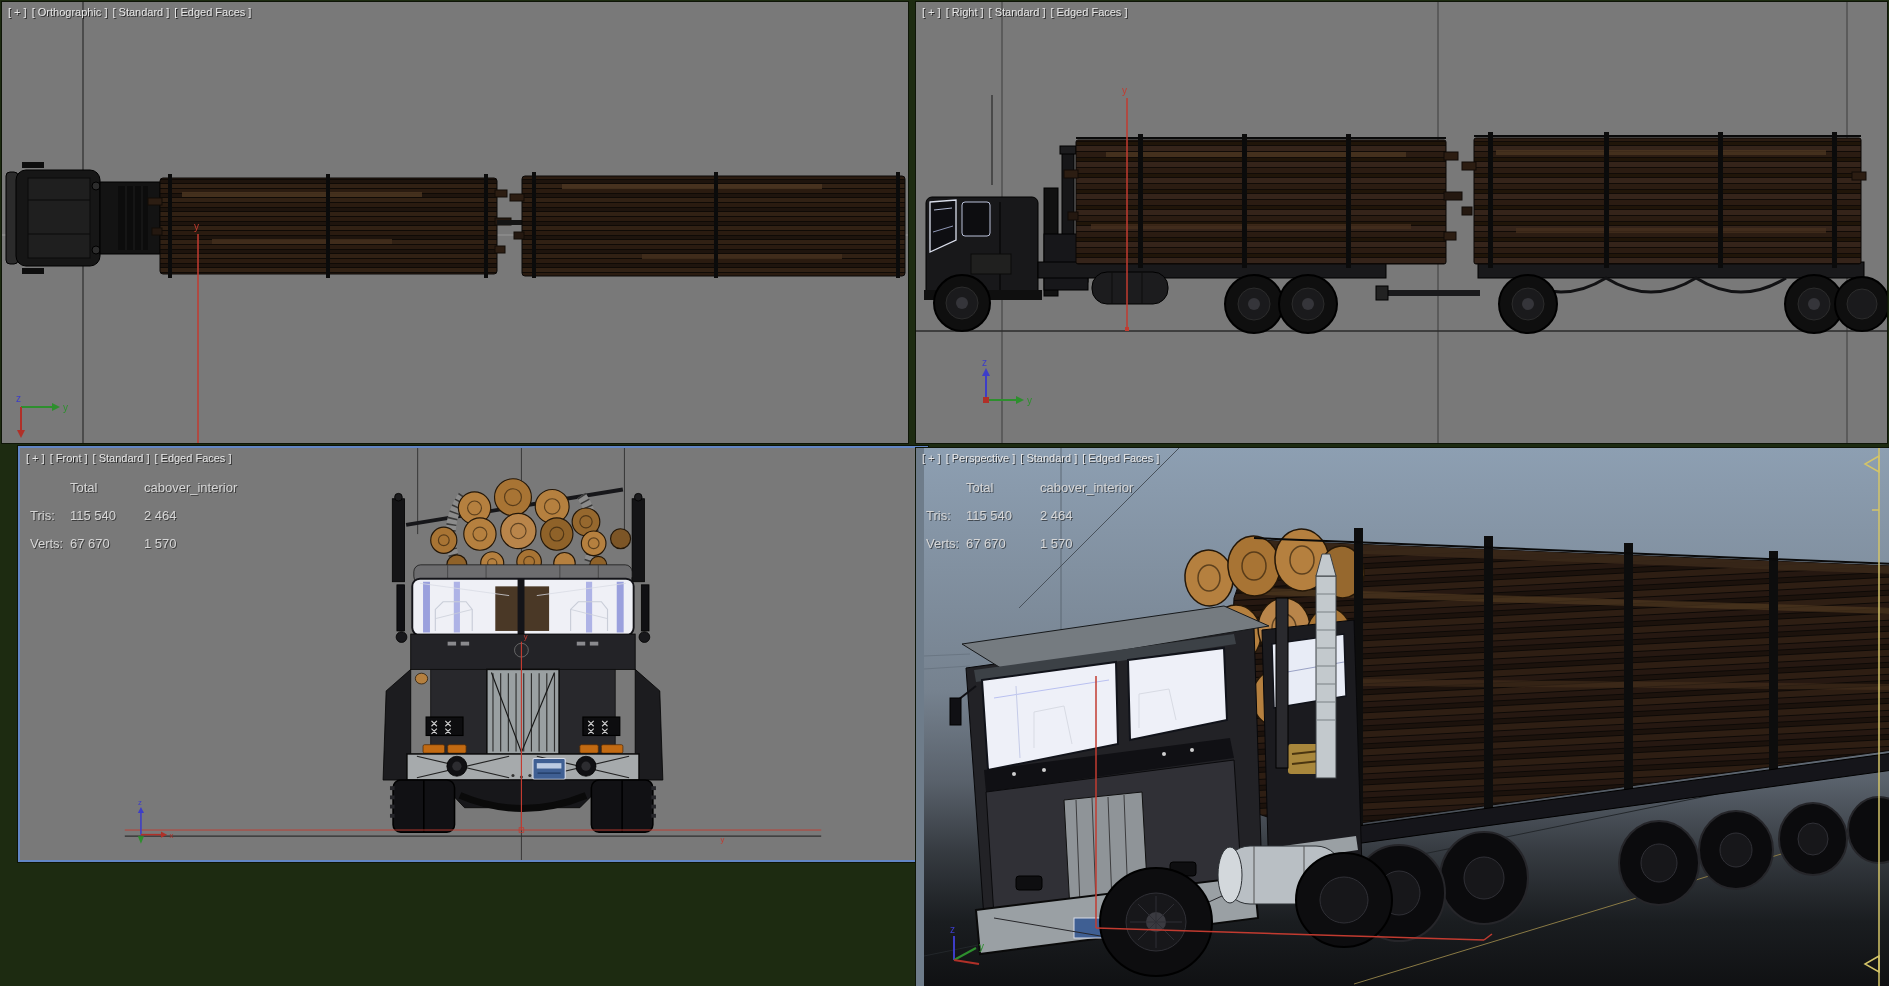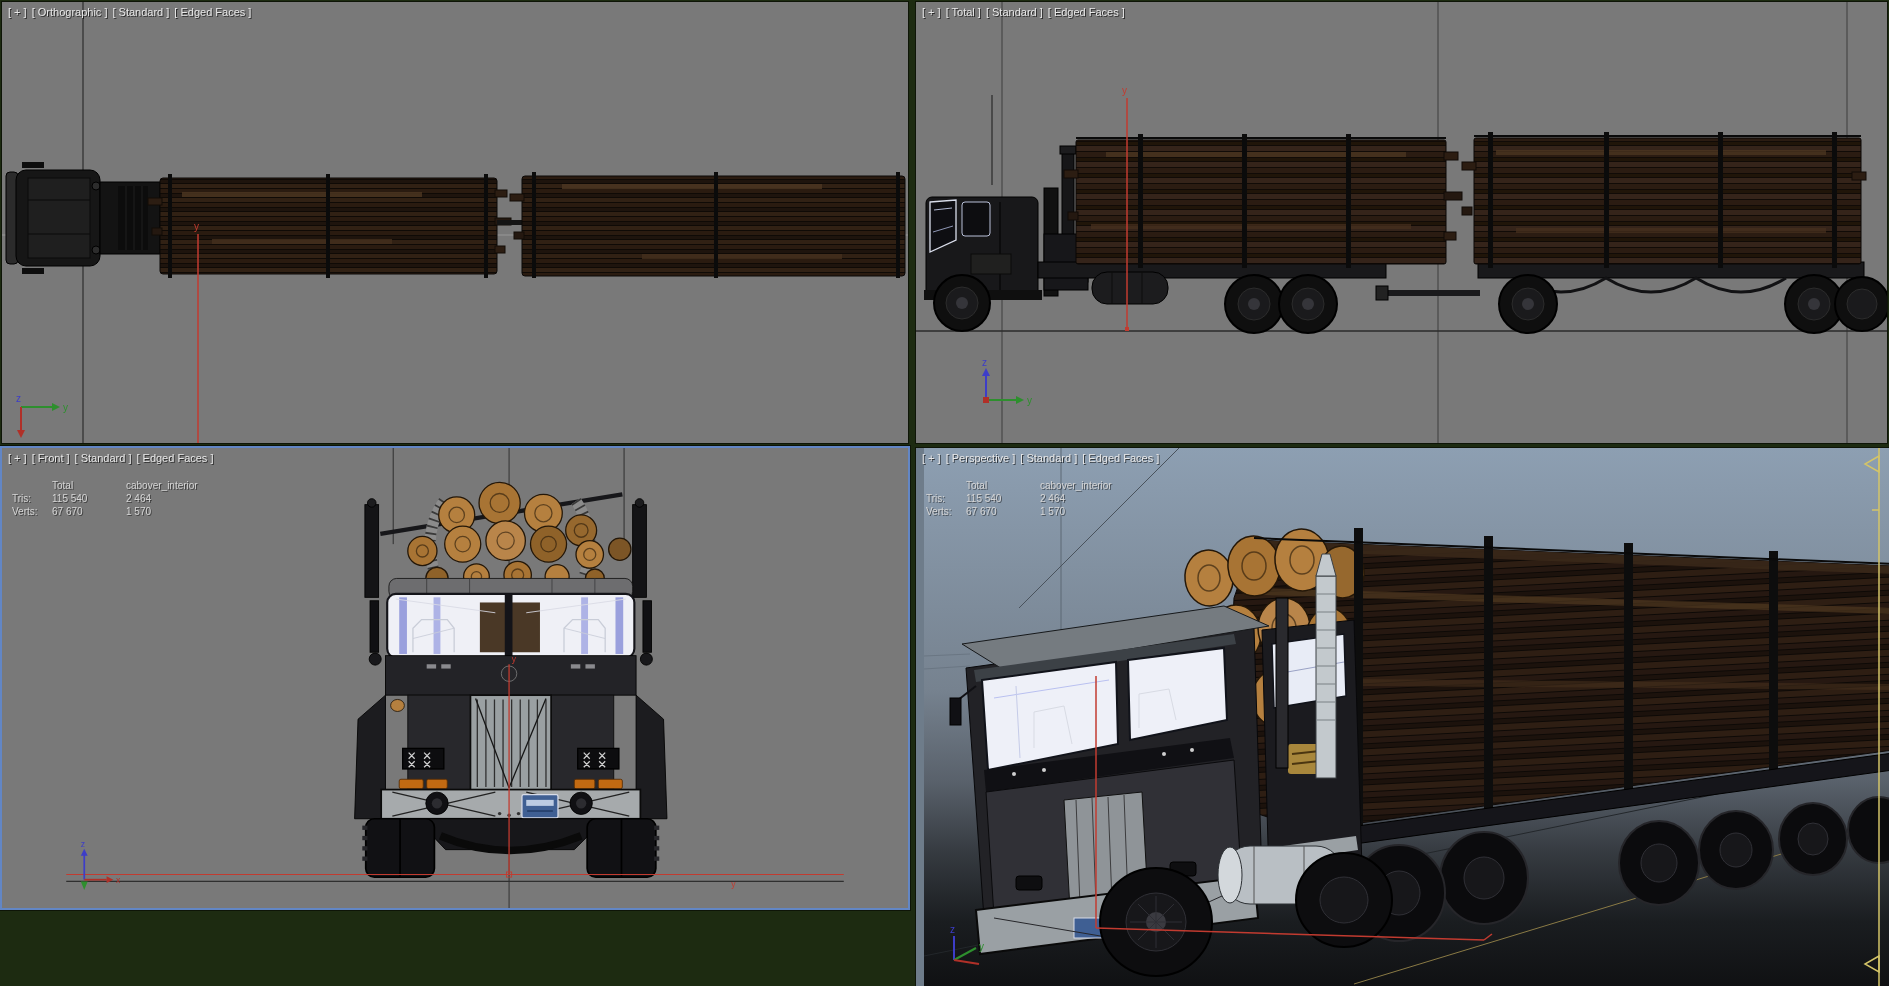--- a/index.html
+++ b/index.html
@@ -4,25 +4,25 @@
 <style>
   html,body{margin:0;padding:0;background:#10180a;}
   #stage{position:relative;width:1889px;height:986px;background:#1d2b11;
          font-family:"Liberation Sans",sans-serif;overflow:hidden;}
   .vp{position:absolute;background:#797979;outline:1px solid #0e1507;}
   .vp svg{position:absolute;left:0;top:0;width:100%;height:100%;display:block;}
   .vplabel{position:absolute;left:6px;top:4px;font-size:11px;color:#e8e8e8;
            text-shadow:1px 1px 0 rgba(0,0,0,.65);z-index:3;white-space:nowrap;}
   .vplabel span{margin-right:5px;}
   .stats{position:absolute;left:10px;top:32px;z-index:3;display:grid;
-         grid-template-columns:40px 74px auto;row-gap:2px;font-size:10px;
+         grid-template-columns:40px 74px auto;row-gap:13px;font-size:13px;
          color:#d6d6d6;text-shadow:1px 1px 0 rgba(0,0,0,.5);}
   #vp-tl{left:2px;top:2px;width:906px;height:441px;}
   #vp-tr{left:916px;top:2px;width:971px;height:441px;}
-  #vp-bl{left:0;top:446px;width:910px;height:464px;border:2px solid #6286c5;box-sizing:border-box;}
+  #vp-bl{left:18px;top:446px;width:910px;height:416px;border:2px solid #6286c5;box-sizing:border-box;}
   #vp-br{left:916px;top:448px;width:971px;height:538px;background:#6e7c8a;padding-left:16px;}
   text.ax{font-size:10px;font-family:"Liberation Sans",sans-serif;}
 </style>
 </head>
 <body>
 
 <div id="stage">
 
   <div class="vp" id="vp-tl">
     <div class="vplabel">
@@ -99,21 +99,21 @@
         <polygon points="36,3 44,7 36,11" fill="#2e8f2e"></polygon>
         <text class="ax" x="47" y="11" fill="#2e8f2e">y</text>
         <line x1="5" y1="7" x2="5" y2="30" stroke="#b03028" stroke-width="2"></line>
         <polygon points="1,30 9,30 5,38" fill="#b03028"></polygon>
       </g>
     </svg>
   </div>
 
   <div class="vp" id="vp-tr">
     <div class="vplabel">
-      <span>[ + ]</span><span>[ Total ]</span><span>[ Standard ]</span><span>[ Edged Faces ]</span>
+      <span>[ + ]</span><span>[ Right ]</span><span>[ Standard ]</span><span>[ Edged Faces ]</span>
     </div>
     <svg viewBox="0 0 971 441">
       <defs>
         <pattern id="trLogs" width="60" height="16" patternUnits="userSpaceOnUse">
           <rect width="60" height="16" fill="#261810"></rect>
           <rect y="0" width="60" height="5" fill="#35241a"></rect>
           <rect y="5" width="60" height="1" fill="#110b07"></rect>
           <rect y="6" width="60" height="5" fill="#2b1c12"></rect>
           <rect y="11" width="60" height="1" fill="#110b07"></rect>
           <rect y="12" width="60" height="3" fill="#201509"></rect>

